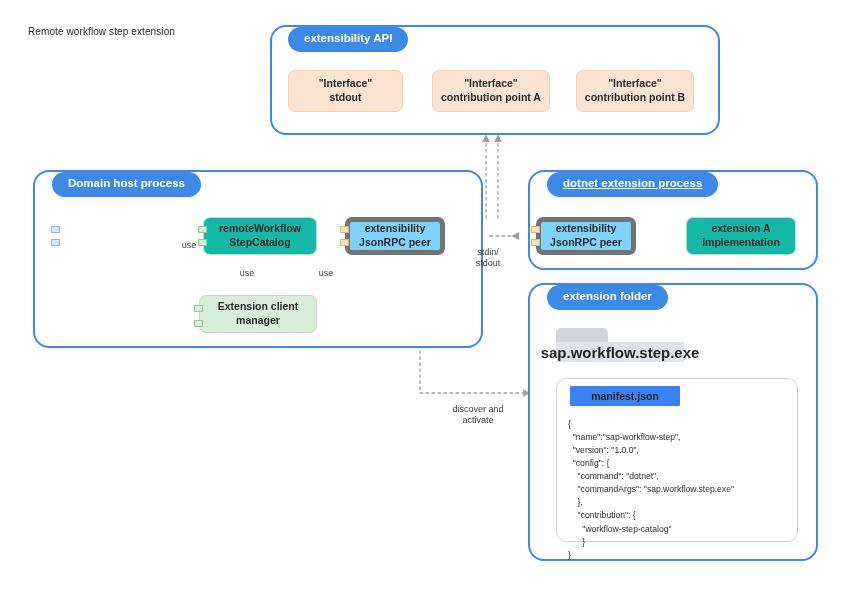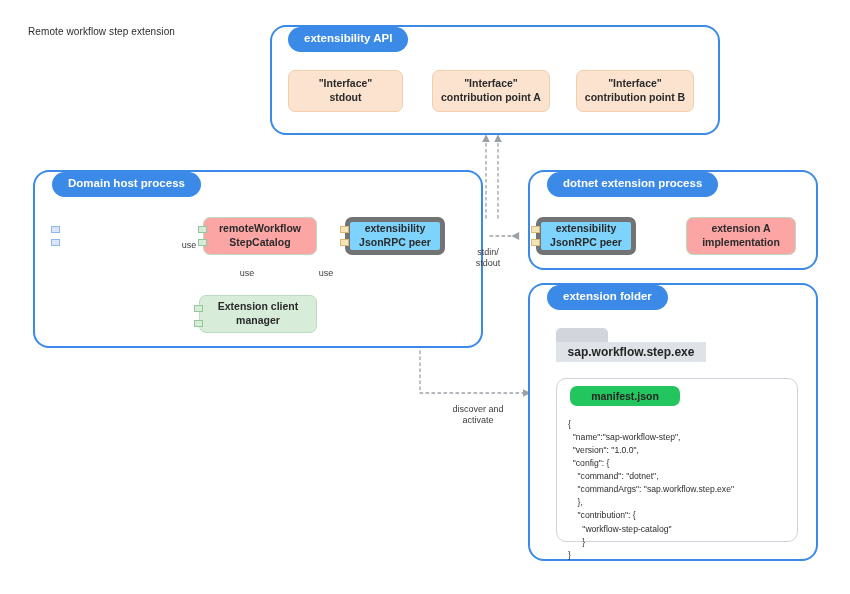--- a/index.html
+++ b/index.html
@@ -73,21 +73,21 @@
     background: #fbe3cf;
     border: 1px solid #f3cfae;
     color: #2a2a2a;
   }
   .node.blue {
     background: #d8e7fb;
     border: 1px solid #bcd4f3;
     color: #2a2a2a;
   }
   .node.green {
-    background: #fca5a5;
+    background: #14b8a6;
     border: 1px solid #bcdcc0;
     color: #2a2a2a;
   }
   .node.tan {
     background: #7dd3fc;
     border: 5px solid #737373;
     color: #2a2a2a;
   }
   .node.greenlite {
     background: #d7ecd9;
@@ -121,39 +121,39 @@
     position: absolute;
     background: #d2d6dc;
     border-radius: 5px 5px 0 0;
     width: 52px;
     height: 14px;
   }
   .exe-chip {
     position: absolute;
     background: #dfe3e8;
     border-radius: 0;
-    font-size: 12px;
+    font-size: 15px;
     font-weight: bold;
     color: #242424;
     display: flex;
     align-items: center;
     justify-content: center;
-    padding: 0 14px;
+    padding: 0 3px;
   }
   .manifest-card {
     position: absolute;
     background: #ffffff;
     border: 1px solid #cfd4da;
     border-radius: 10px;
     box-sizing: border-box;
   }
   .manifest-chip {
     position: absolute;
-    background: #22c55e;
-    border-radius: 7px;
+    background: #3b82f6;
+    border-radius: 1px;
     font-size: 10.5px;
     font-weight: bold;
     color: #242424;
     display: flex;
     align-items: center;
     justify-content: center;
     padding: 0 12px;
   }
   .code {
     position: absolute;
@@ -243,21 +243,21 @@
   <div class="edge-label" style="left:176px; top:240px; width:26px;">use</div>
   <div class="edge-label" style="left:234px; top:268px; width:26px;">use</div>
   <div class="edge-label" style="left:313px; top:268px; width:26px;">use</div>
   <div class="edge-label" style="left:460px; top:247px; width:56px;">stdin/
 stdout</div>
   <div class="edge-label" style="left:647px; top:246px; width:26px;">use</div>
   <div class="edge-label" style="left:433px; top:404px; width:90px;">discover and
 activate</div>
 
   <div class="group" style="left:528px; top:170px; width:290px; height:100px;"></div>
-  <div class="group-label" style="left:547px; top:172px;">dotnet extension process</div>
+  <div class="group-label" style="left:547px; top:172px;text-decoration:underline;">dotnet extension process</div>
 
   <div class="node tan" style="left:536px; top:217px; width:100px; height:38px; white-space:pre-line;">extensibility
 JsonRPC peer</div>
   <span class="port tan p1" style="left:531px; top:226px;"></span>
   <span class="port tan p2" style="left:531px; top:239px;"></span>
 
   <div class="node green" style="left:686px; top:217px; width:110px; height:38px; white-space:pre-line;">extension A
 implementation</div>
 
   <div class="group" style="left:528px; top:283px; width:290px; height:278px;"></div>

